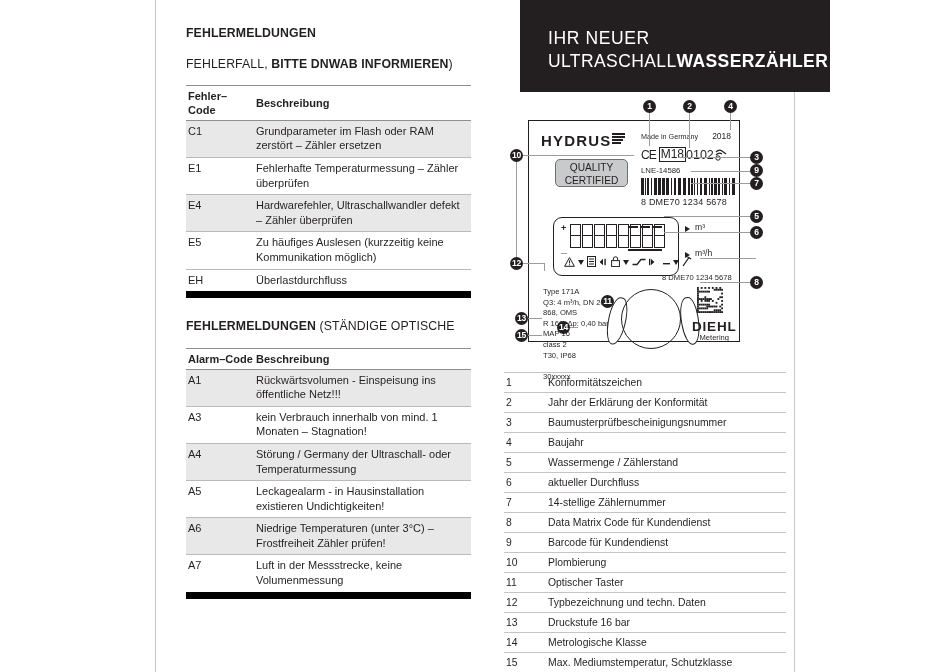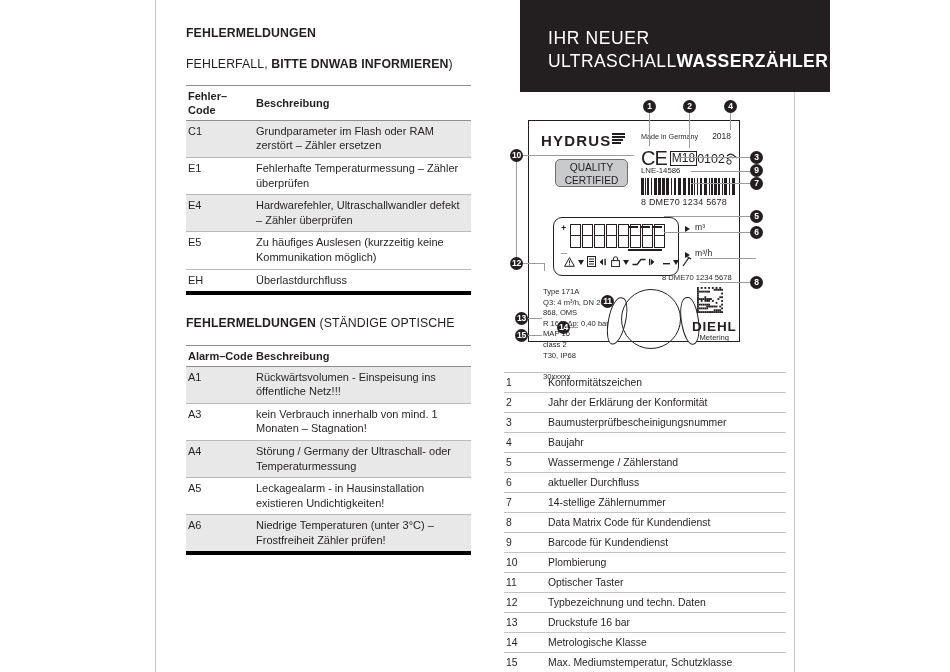--- a/index.html
+++ b/index.html
@@ -67,21 +67,21 @@
   }
   table.codes th.c-code { width: 62px; }
   table.codes td {
     vertical-align: top;
     padding: 3px 4px 4px 2px;
     line-height: 14.6px;
     border-bottom: 1px solid #b8babc;
   }
   table.codes td.c-code { width: 62px; }
   table.codes tr.shade td { background: #e8e8e9; }
-  table.codes tr:last-child td { border-bottom: 4px solid #000000; }
+  table.codes tr:last-child td { border-bottom: 7px solid #000000; }
 
   .alarm-head { margin-top: 21px; }
 
   
   .right-col {
     position: absolute;
     left: 330px;
     top: 0;
     width: 310px;
     height: 672px;
@@ -186,21 +186,21 @@
   .made .yr { margin-left: 14px; font-size: 8.5px; }
 
   .cemark {
     position: absolute;
     left: 112px; top: 26px;
     font-size: 13px;
     display: flex;
     align-items: center;
     white-space: nowrap;
   }
-  .ce-glyph { font-size: 20px; letter-spacing: -1px; }
+  .ce-glyph { font-size: 12px; letter-spacing: -1px; }
   .m18 {
     border: 1px solid #231f20;
     padding: 0 1px;
     font-size: 12px;
     margin-left: 3px;
     line-height: 13px;
   }
   .num0102 { font-size: 12.5px; }
   .seal {
     position: relative;
@@ -435,20 +435,24 @@
             <td class="c-code">A4</td>
             <td>Störung / Germany der Ultraschall- oder Temperaturmessung</td>
           </tr>
           <tr>
             <td class="c-code">A5</td>
             <td>Leckagealarm - in Hausinstallation existieren Undichtigkeiten!</td>
           </tr>
           <tr class="shade">
             <td class="c-code">A6</td>
             <td>Niedrige Temperaturen (unter 3°C) – Frostfreiheit Zähler prüfen!</td>
+          </tr>
+          <tr>
+            <td class="c-code">A7</td>
+            <td>Luft in der Messstrecke, keine Volumenmessung</td>
           </tr>
         </tbody>
     </table>
 
   </div>
 
   <div class="right-col">
 
     <div class="banner">
       <div class="l1">IHR NEUER</div>

